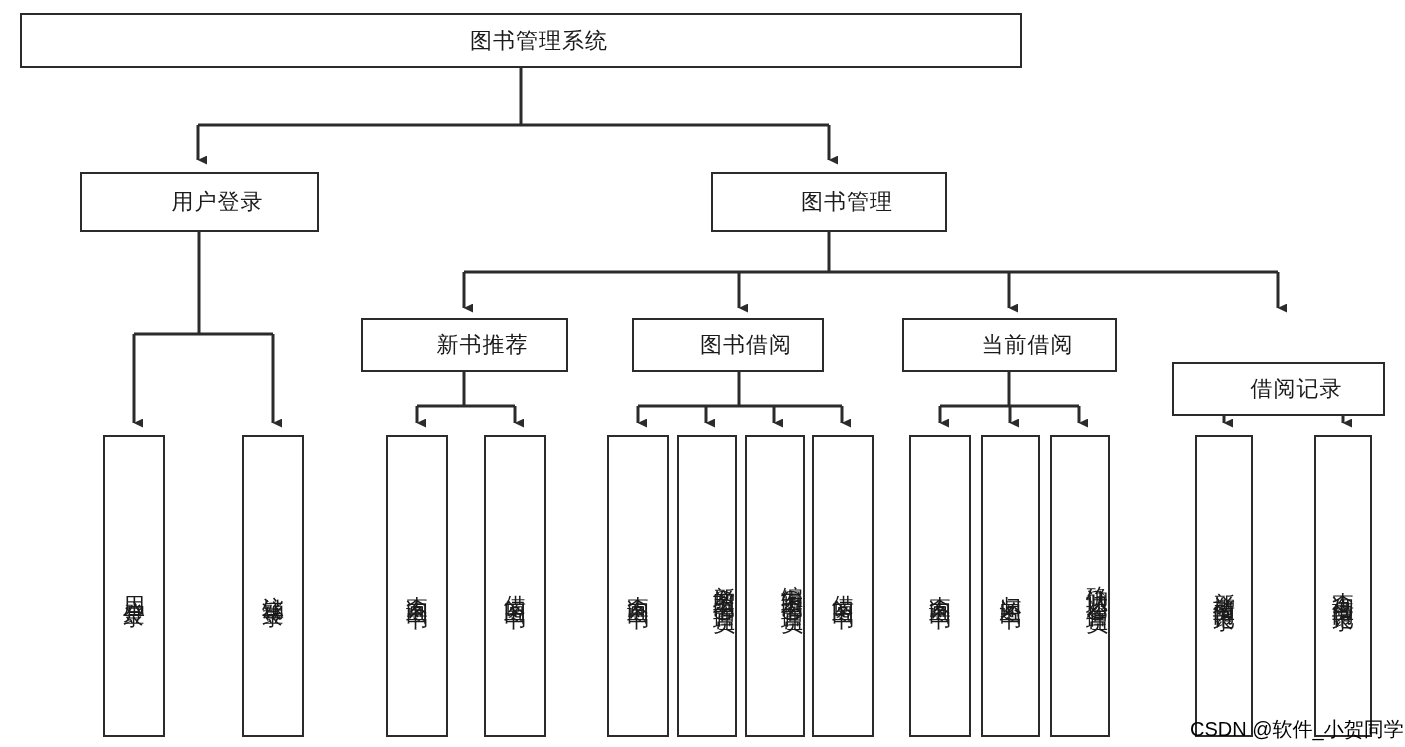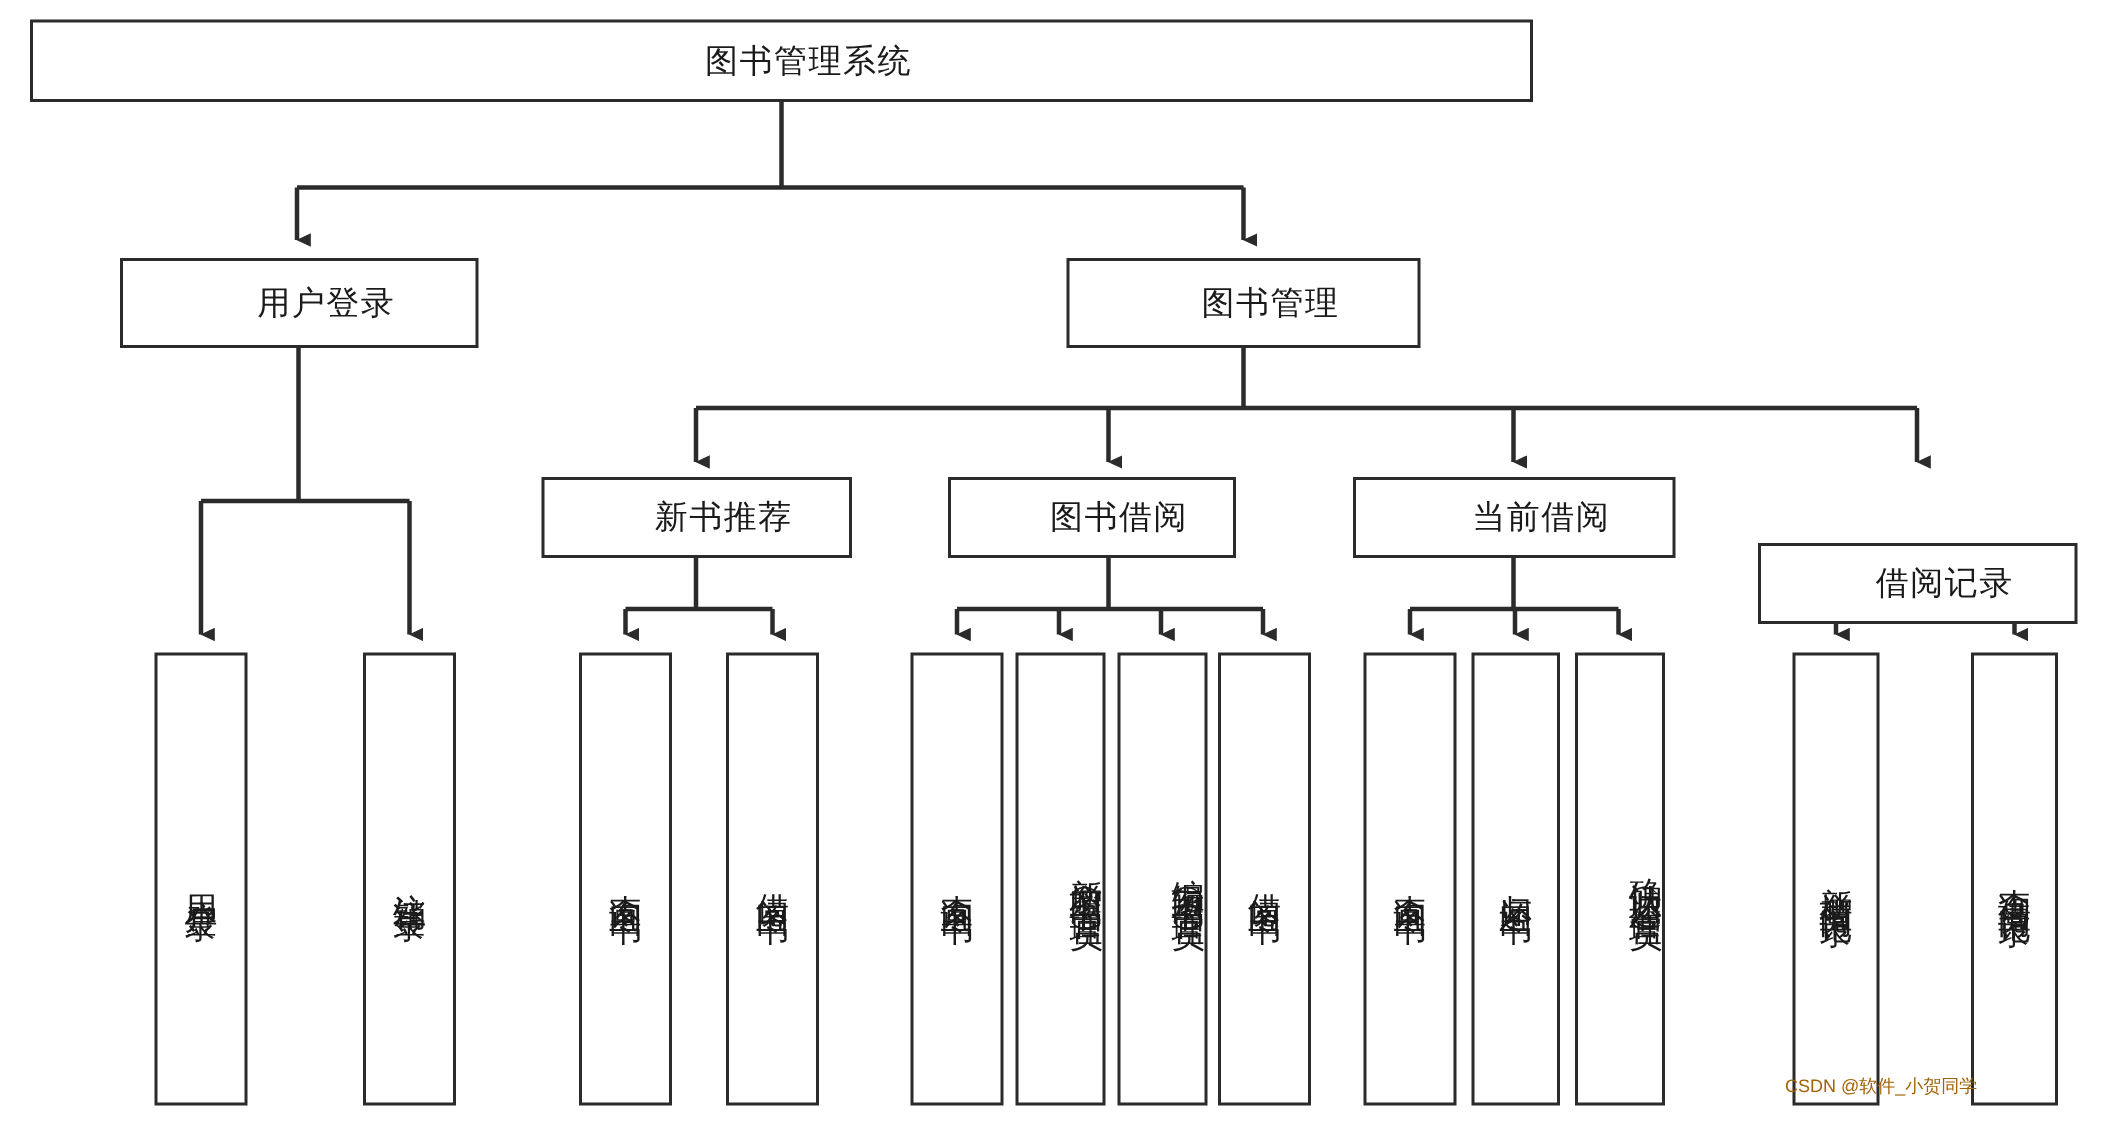--- a/index.html
+++ b/index.html
@@ -46,22 +46,22 @@
     font-size: 22px;
     letter-spacing: 4px;
     line-height: 1;
     padding: 6px 0;
   }
   .node.vert.tall {
     align-items: flex-start;
   }
   .watermark {
     position: absolute;
-    font-size: 12px;
-    color: #a16207;
+    font-size: 20px;
+    color: #000000;
     white-space: nowrap;
     left: 1190px;
     top: 716px;
   }
 </style>
 </head>
 <body>
 
 <div id="canvas">
 

